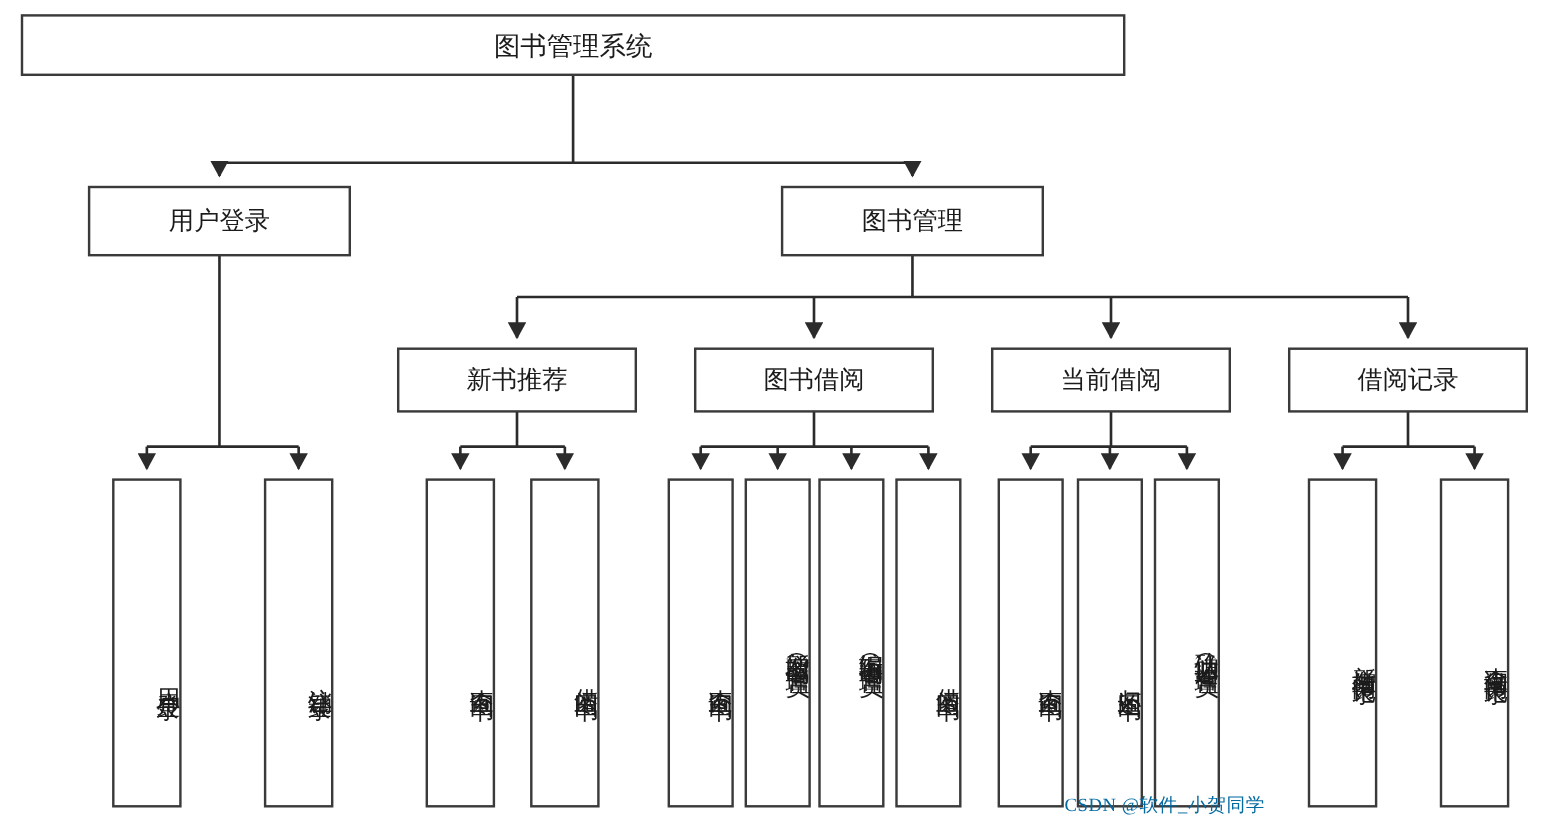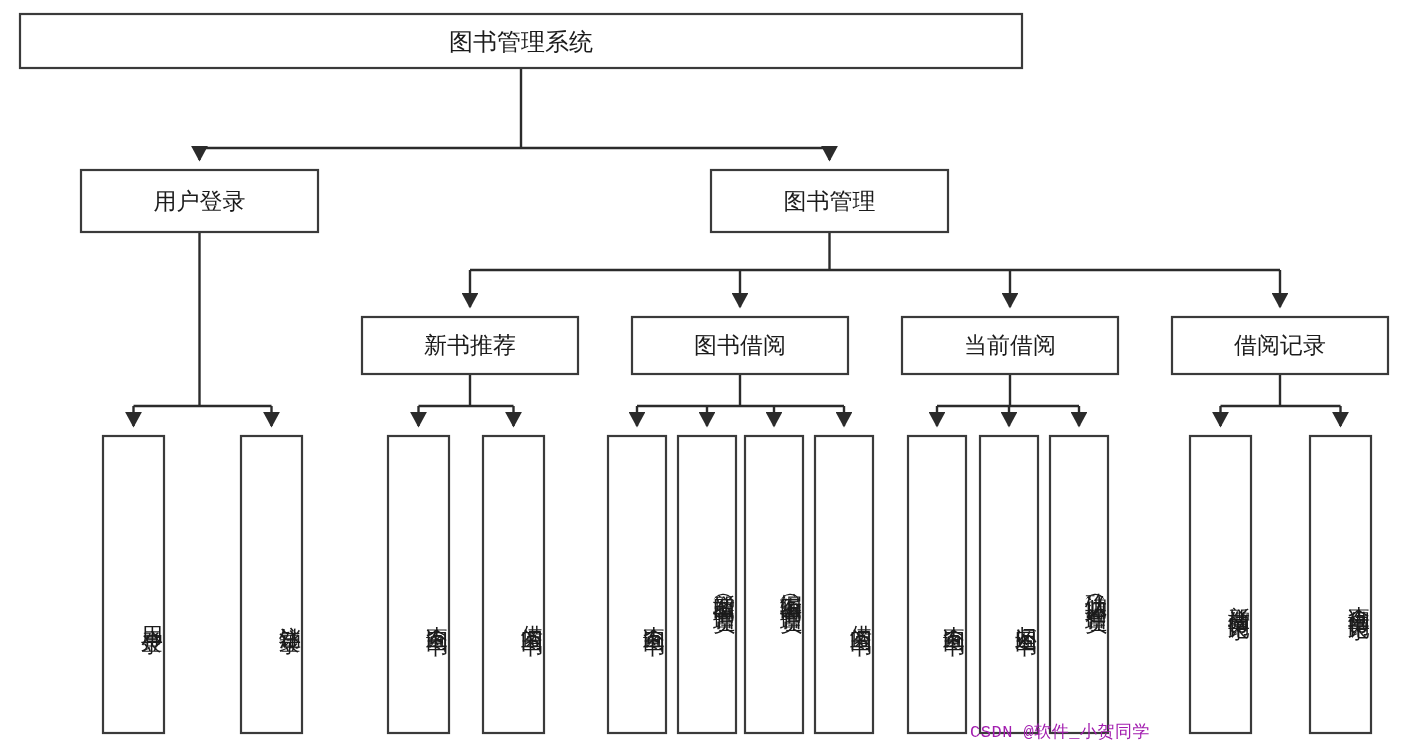--- a/index.html
+++ b/index.html
@@ -62,22 +62,22 @@
     font-size: 22px;
     line-height: 1.05;
     letter-spacing: 3px;
     white-space: nowrap;
     pointer-events: none;
   }
   .watermark {
     position: absolute;
     right: 8px;
     bottom: 4px;
-    color: #a21caf;
-    font-family: Liberation Mono, monospace;
+    color: #0369a1;
+    font-family: Liberation Serif, serif;
     font-size: 17px;
     letter-spacing: 0.5px;
     white-space: nowrap;
   }
 </style>
 </head>
 <body>
 
 <div id="diagram-root">
 

